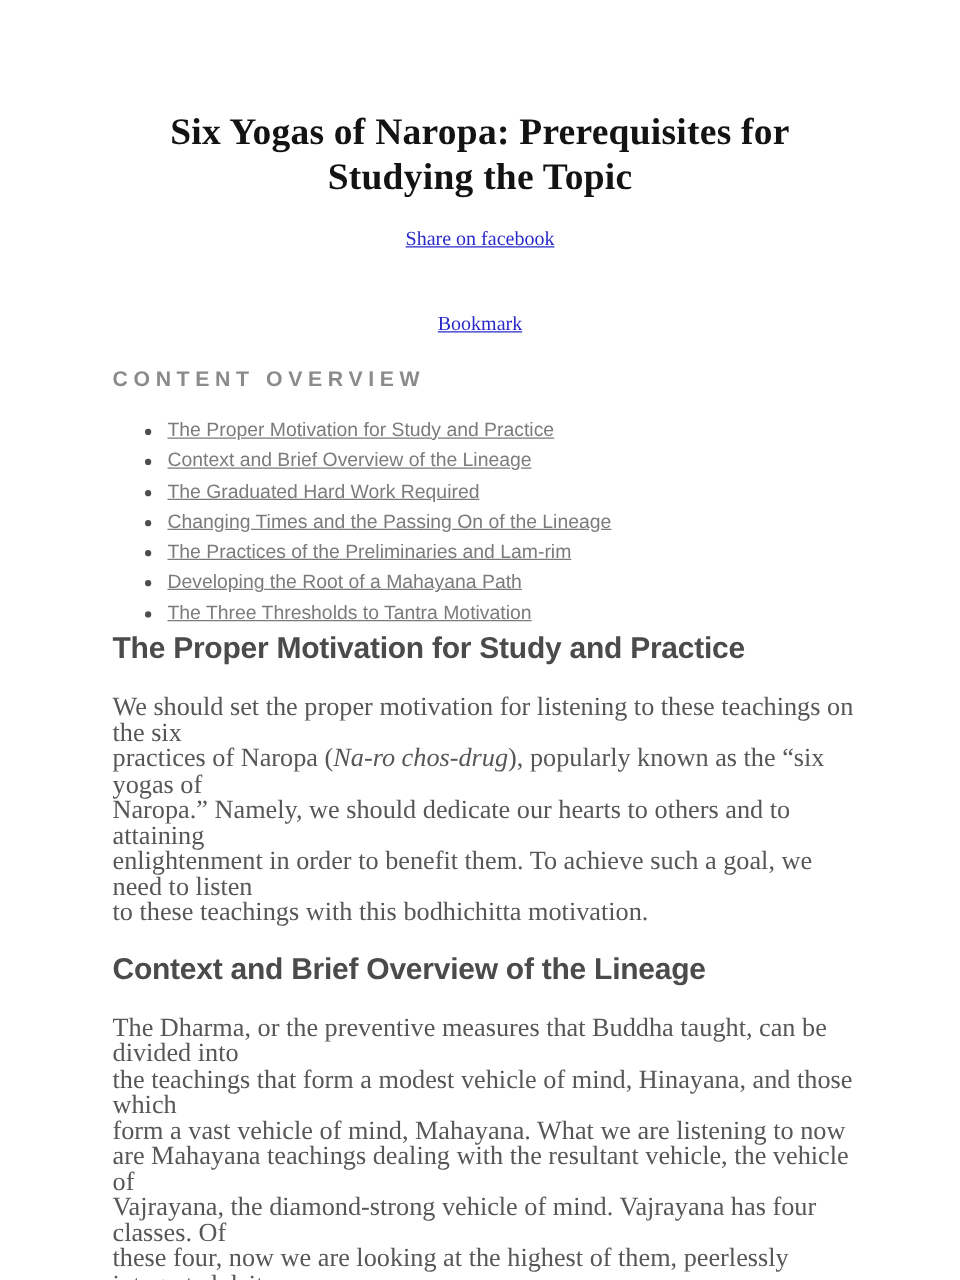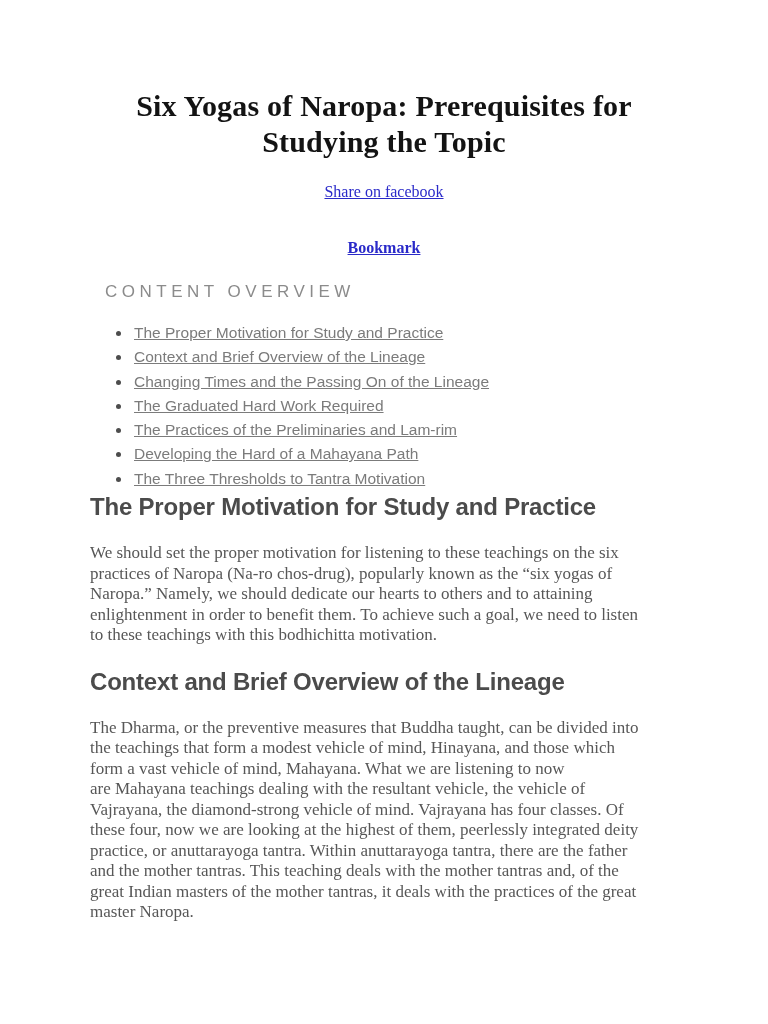--- a/index.html
+++ b/index.html
@@ -23,36 +23,36 @@
     font-family: "Liberation Serif", "DejaVu Serif", serif;
     font-weight: bold;
     font-size: 30px;
     line-height: 36px;
     color: #131313;
     letter-spacing: 0.2px;
     white-space: pre-line;
   }
   .link-row { text-align: center; margin: 0; }
   .link-row.share { margin-top: 22px; }
-  .link-row.bookmark { margin-top: 36px; font-weight: bold; }
+  .link-row.bookmark { margin-top: 48px; }
   .doc-link {
     font-family: "Liberation Serif", "DejaVu Serif", serif;
     font-size: 16px;
     line-height: 20px;
     color: #2a2ac9;
     text-decoration: underline;
     cursor: pointer;
     text-align: center;
   }
   .overview-label {
-    margin: 23px 0 0 15px;
+    margin: 23px 0 0 0;
     font-size: 17px;
     line-height: 21px;
     letter-spacing: 4.5px;
-    font-weight: 400;
+    font-weight: 700;
     color: #8b8b8b;
   }
   .overview-list {
     list-style: none;
     margin: 19px 0 0 0;
     padding: 0 0 0 26px;
   }
   .overview-list li {
     position: relative;
     padding-left: 18px;
@@ -79,26 +79,26 @@
     line-height: 27px;
     font-weight: 700;
     letter-spacing: -0.2px;
     color: #4b4b4b;
   }
   .section-heading.second { margin-top: 22px; }
   .body-para {
     margin: 23px 0 0 0;
     width: 600px;
     font-family: "Liberation Serif", "DejaVu Serif", serif;
-    font-size: 17px;
+    font-size: 21px;
     line-height: 20.5px;
     color: #575757;
     white-space: pre-line;
   }
-  .em { }
+  .em { font-style: italic; }
 </style>
 </head>
 <body>
 
 <div class="page">
 
   <h1 class="doc-title">Six Yogas of Naropa: Prerequisites for
 Studying the Topic</h1>
 
   <div class="link-row share">
@@ -115,33 +115,33 @@
     <li>
       <span class="bullet"></span>
       <a class="toc-link" href="#">The Proper Motivation for Study and Practice</a>
     </li>
     <li>
       <span class="bullet"></span>
       <a class="toc-link" href="#">Context and Brief Overview of the Lineage</a>
     </li>
     <li>
       <span class="bullet"></span>
-      <a class="toc-link" href="#">Changing Times and the Passing On of the Lineage</a>
+      <a class="toc-link" href="#">The Graduated Hard Work Required</a>
     </li>
     <li>
       <span class="bullet"></span>
-      <a class="toc-link" href="#">The Graduated Hard Work Required</a>
+      <a class="toc-link" href="#">Changing Times and the Passing On of the Lineage</a>
     </li>
     <li>
       <span class="bullet"></span>
       <a class="toc-link" href="#">The Practices of the Preliminaries and Lam-rim</a>
     </li>
     <li>
       <span class="bullet"></span>
-      <a class="toc-link" href="#">Developing the Hard of a Mahayana Path</a>
+      <a class="toc-link" href="#">Developing the Root of a Mahayana Path</a>
     </li>
     <li>
       <span class="bullet"></span>
       <a class="toc-link" href="#">The Three Thresholds to Tantra Motivation</a>
     </li>
   </ul>
 
   <h2 class="section-heading">The Proper Motivation for Study and Practice</h2>
 
   <p class="body-para"><span>We should set the proper motivation for listening to these teachings on the six

